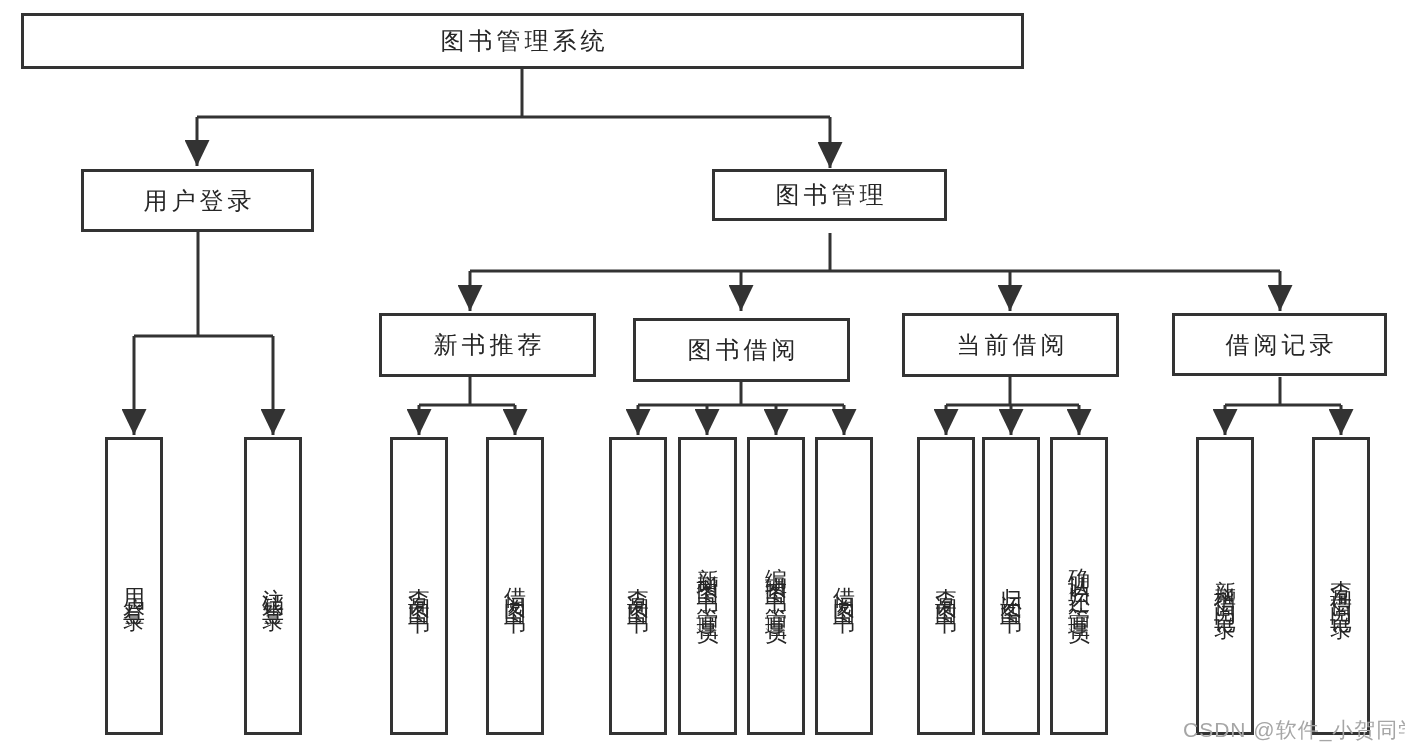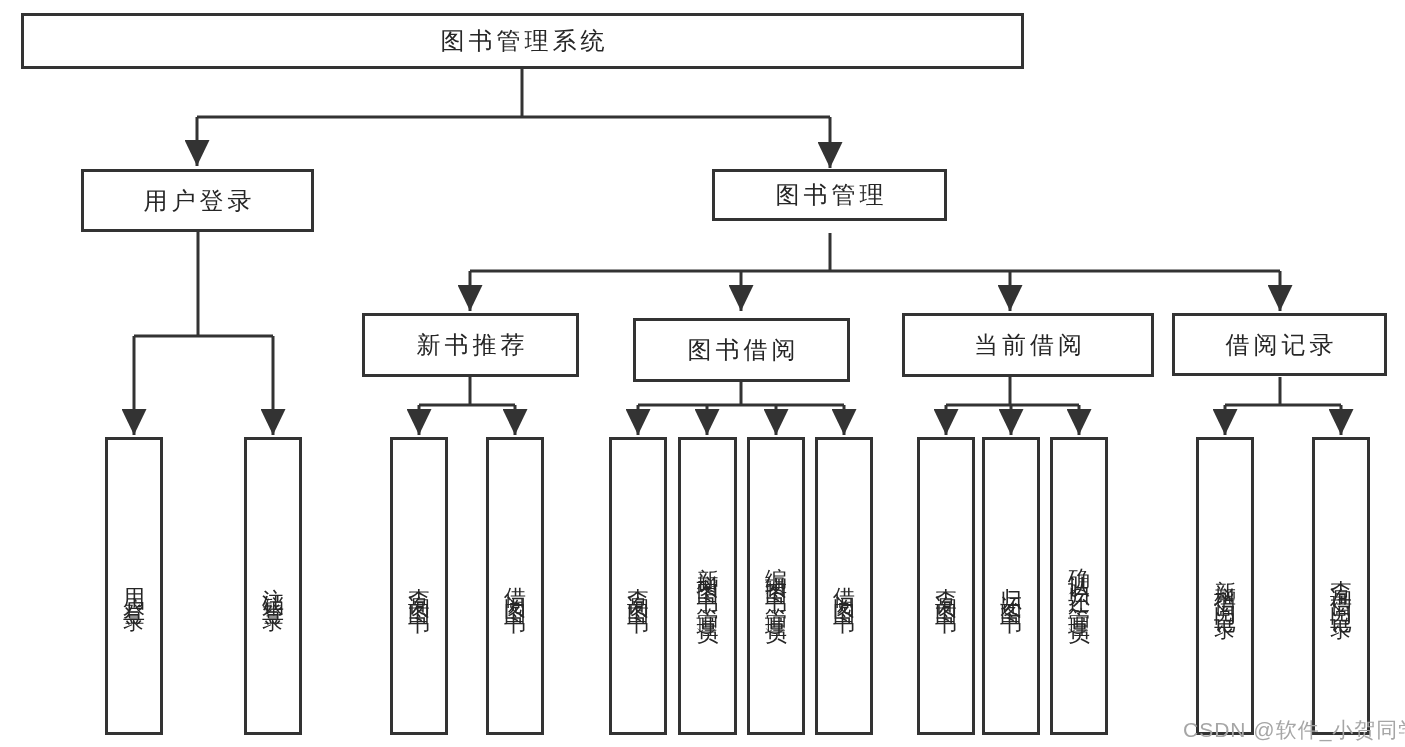--- a/index.html
+++ b/index.html
@@ -132,27 +132,27 @@
     <span class="lbl">图书管理系统</span>
   </div>
 
   <div class="hbox" style="left:81px;top:169px;width:233px;height:63px">
     <span class="lbl">用户登录</span>
   </div>
   <div class="hbox" style="left:712px;top:169px;width:235px;height:52px">
     <span class="lbl">图书管理</span>
   </div>
 
-  <div class="hbox" style="left:362px;top:313px;width:217px;height:64px">
+  <div class="hbox" style="left:379px;top:313px;width:217px;height:64px">
     <span class="lbl">新书推荐</span>
   </div>
   <div class="hbox" style="left:633px;top:318px;width:217px;height:64px">
     <span class="lbl">图书借阅</span>
   </div>
-  <div class="hbox" style="left:902px;top:313px;width:252px;height:64px">
+  <div class="hbox" style="left:902px;top:313px;width:217px;height:64px">
     <span class="lbl">当前借阅</span>
   </div>
   <div class="hbox" style="left:1172px;top:313px;width:215px;height:63px">
     <span class="lbl">借阅记录</span>
   </div>
 
   <div class="vbox" style="left:105px;top:437px;width:58px;height:298px">
     <span class="lbl">用户登录</span>
   </div>
   <div class="vbox" style="left:244px;top:437px;width:58px;height:298px">

